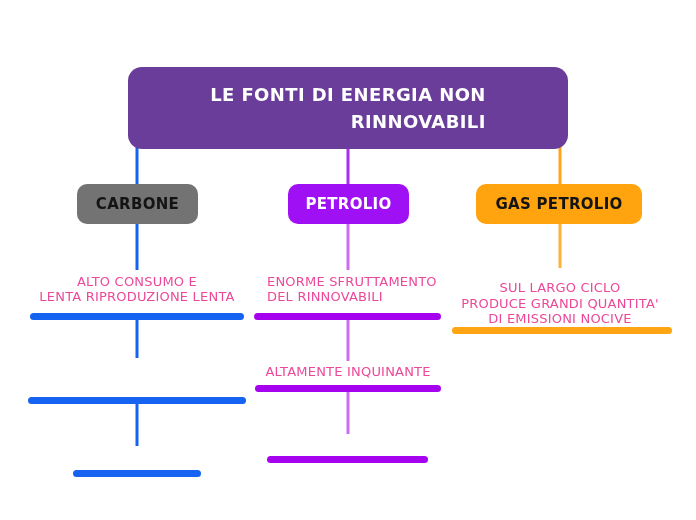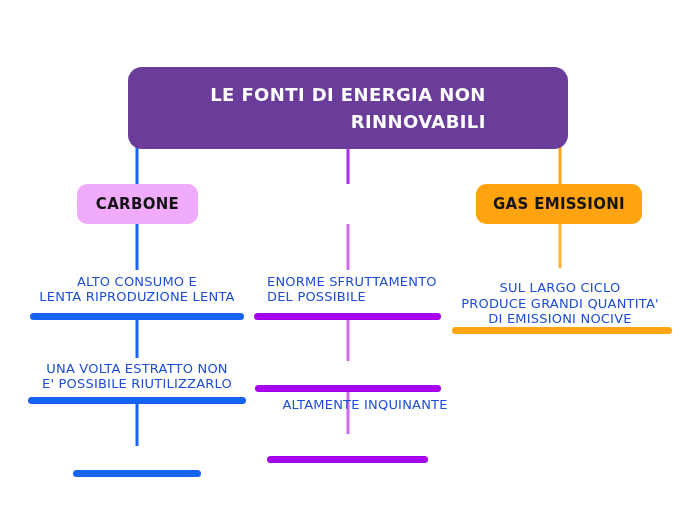--- a/index.html
+++ b/index.html
@@ -19,27 +19,27 @@
     box-sizing:border-box;
     cursor:pointer;
   }
   .root{
     left:128px;top:43px;width:440px;height:82px;
     background:#6a3d9a;color:#ffffff;
     border-radius:14px;
     font-size:18px;line-height:27px;letter-spacing:0.4px;
     text-align:right;white-space:pre-line;margin-top:24px;
   }
-  .carbone-node{left:77px;top:184px;width:121px;height:40px;background:#f0abfc;color:#141414;}
+  .carbone-node{left:77px;top:184px;width:121px;height:40px;background:#737373;color:#141414;}
   .petrolio-node{left:288px;top:184px;width:121px;height:40px;background:#a010f5;color:#ffffff;}
   .gas-node{left:476px;top:184px;width:166px;height:40px;background:#ffa40e;color:#141414;}
   .topic{
     position:absolute;
     font-size:13px;line-height:15px;letter-spacing:0.2px;
-    color:#1d4ed8;white-space:pre-line;
+    color:#ec4899;white-space:pre-line;
     cursor:pointer;
   }
   .t-center{text-align:center;}
   .t-left{text-align:left;}
   .ul{position:absolute;height:7px;border-radius:4px;}
   .ul-blue{background:#1663f2;}
   .ul-purple{background:#a503f0;}
   .ul-orange{background:#ffa413;}
 </style>
 </head>
@@ -63,39 +63,40 @@
   </svg>
 
   <div class="node root">
     <span>LE FONTI DI ENERGIA NON
 RINNOVABILI</span>
   </div>
 
   <div class="node carbone-node">
     <span>CARBONE</span>
   </div>
+  <div class="node petrolio-node">
+    <span>PETROLIO</span>
+  </div>
   <div class="node gas-node">
-    <span>GAS EMISSIONI</span>
+    <span>GAS PETROLIO</span>
   </div>
 
   <div class="topic t-center" style="left:20px;top:274px;width:234px;">ALTO CONSUMO E
 LENTA RIPRODUZIONE LENTA</div>
   <div class="ul ul-blue" style="left:30px;top:313px;width:214px;"></div>
 
-  <div class="topic t-center" style="left:20px;top:361px;width:234px;">UNA VOLTA ESTRATTO NON
-E' POSSIBILE RIUTILIZZARLO</div>
   <div class="ul ul-blue" style="left:28px;top:397px;width:218px;"></div>
 
   <div class="ul ul-blue" style="left:73px;top:470px;width:128px;"></div>
 
   <div class="topic t-left" style="left:267px;top:274px;width:180px;">ENORME SFRUTTAMENTO
-DEL POSSIBILE</div>
+DEL RINNOVABILI</div>
   <div class="ul ul-purple" style="left:254px;top:313px;width:187px;"></div>
 
-  <div class="topic t-center" style="left:272px;top:364px;width:186px;margin-top:33px;">ALTAMENTE INQUINANTE</div>
+  <div class="topic t-center" style="left:255px;top:364px;width:186px;">ALTAMENTE INQUINANTE</div>
   <div class="ul ul-purple" style="left:255px;top:385px;width:186px;"></div>
 
   <div class="ul ul-purple" style="left:267px;top:456px;width:161px;"></div>
 
   <div class="topic t-center" style="left:448px;top:280px;width:224px;line-height:15.5px;">SUL LARGO CICLO
 PRODUCE GRANDI QUANTITA'
 DI EMISSIONI NOCIVE</div>
   <div class="ul ul-orange" style="left:452px;top:327px;width:220px;"></div>
 
 </div>

